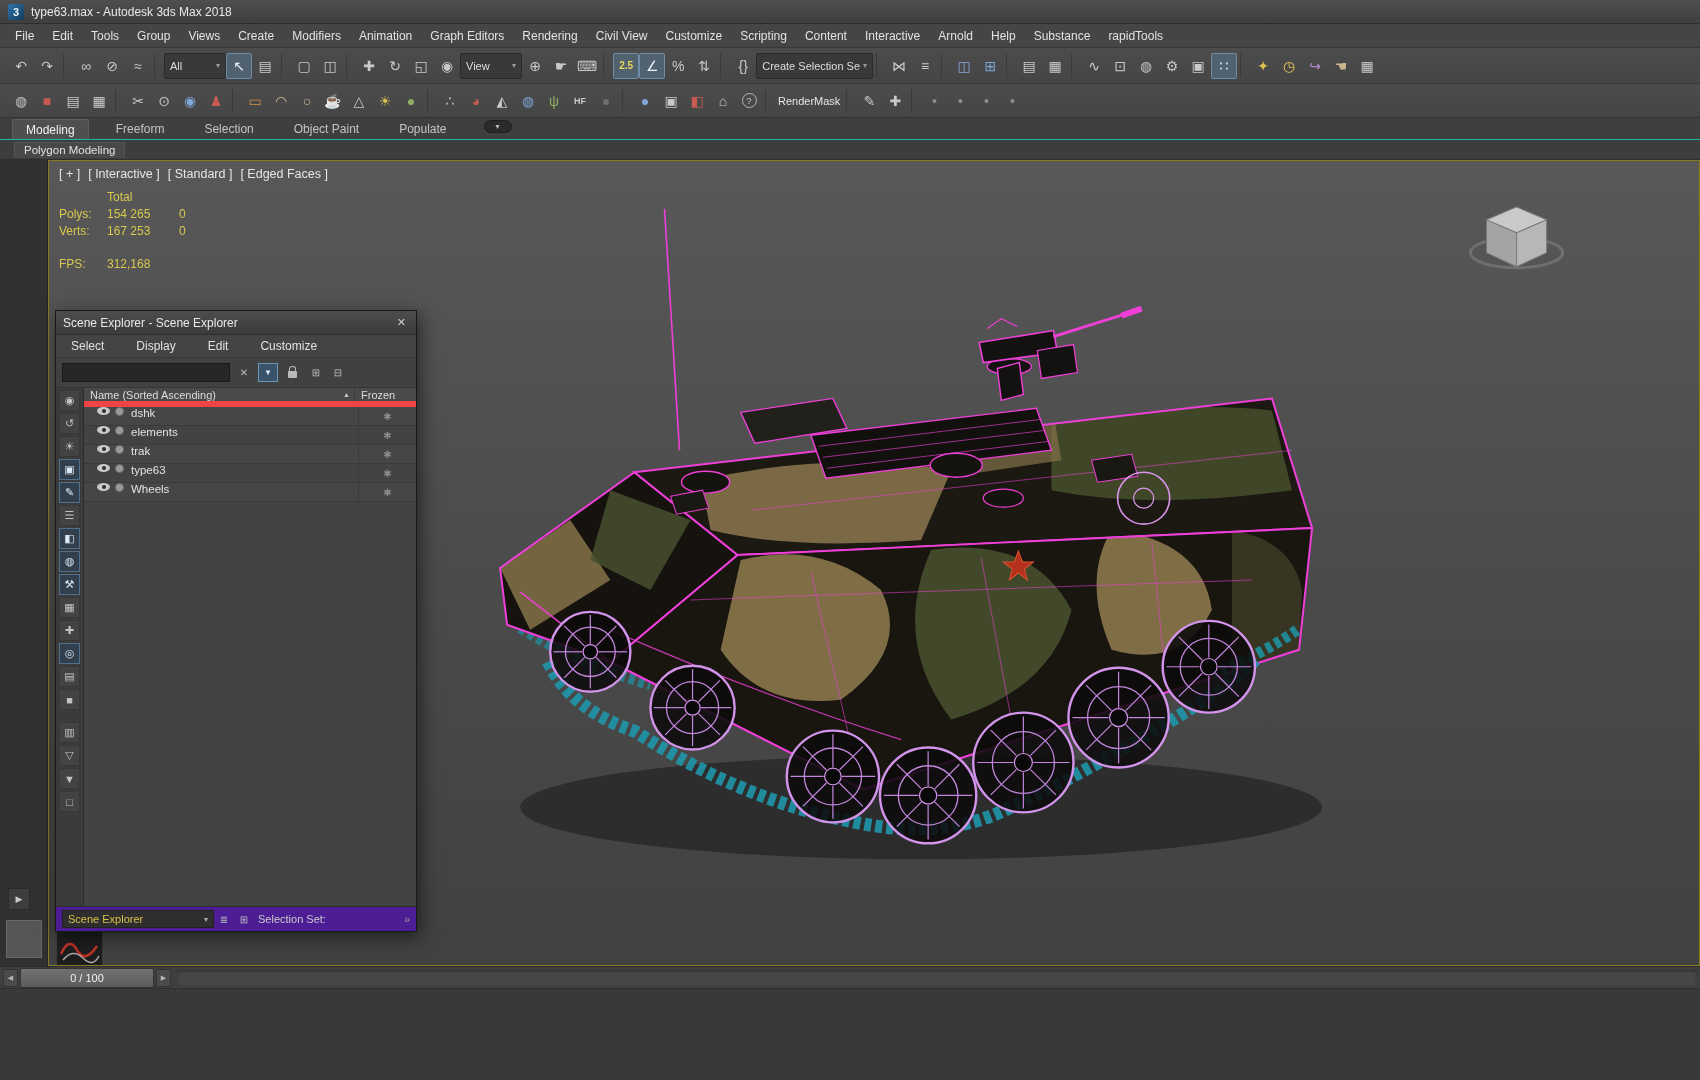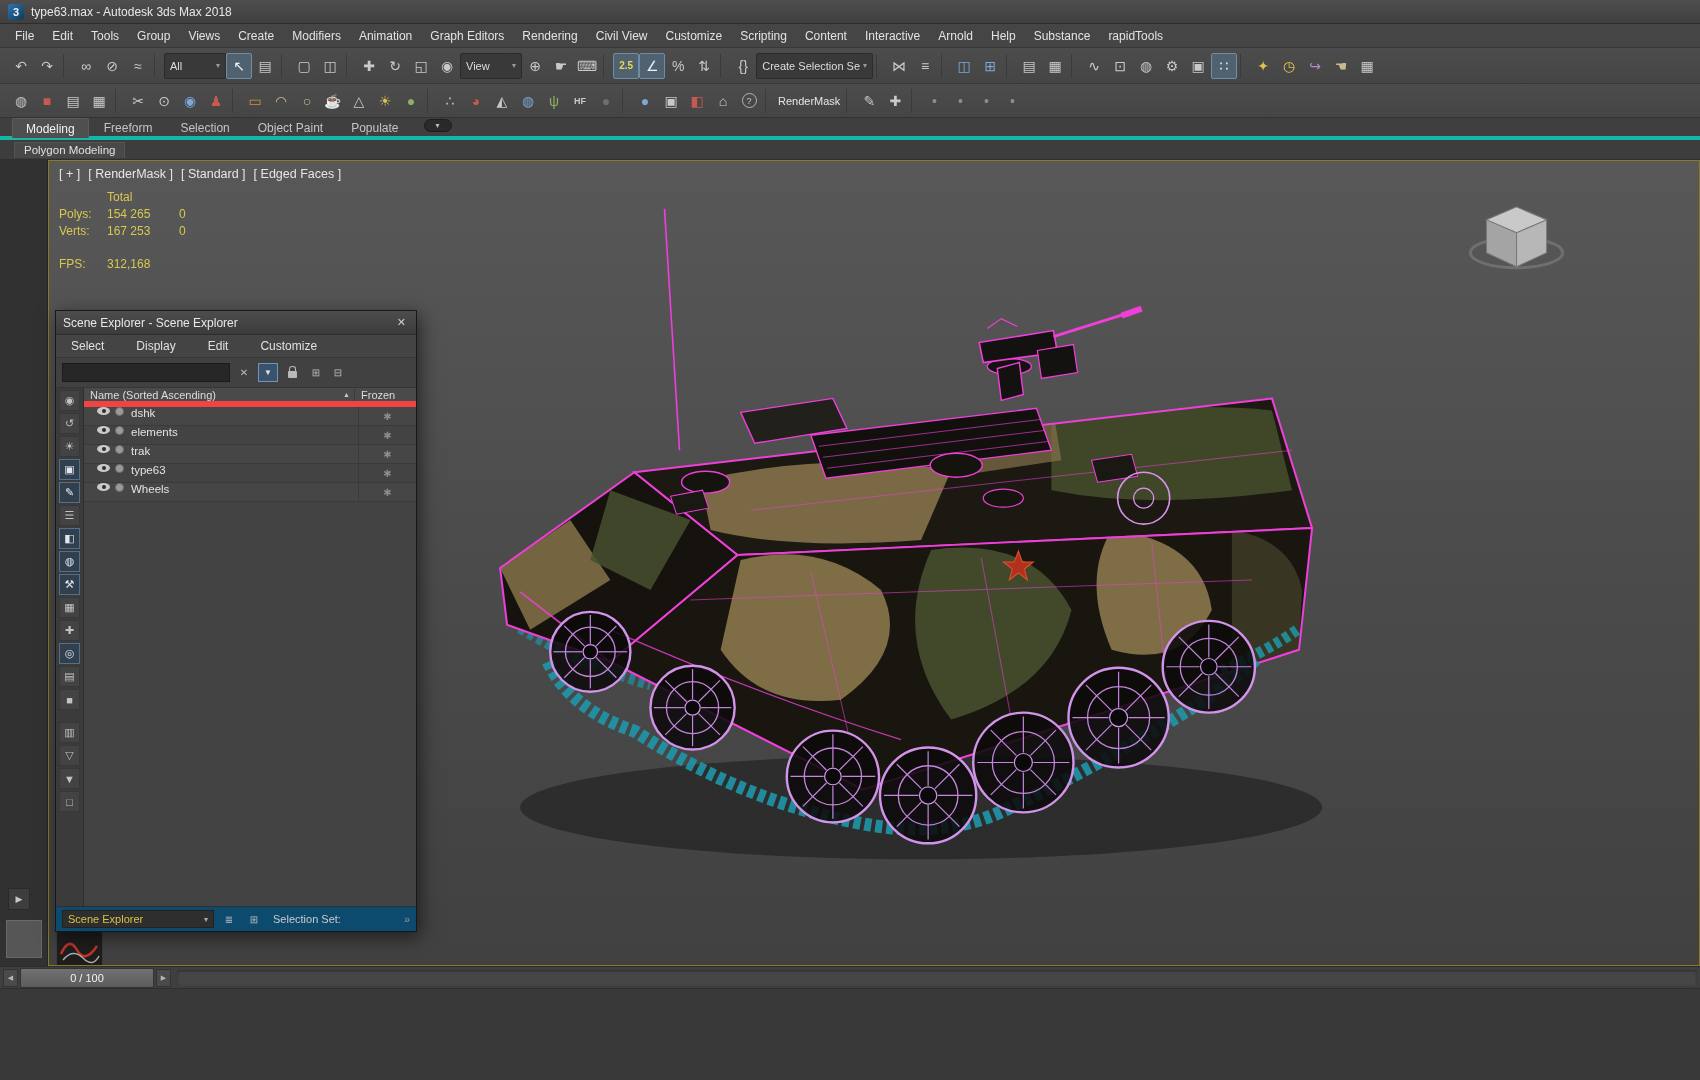--- a/index.html
+++ b/index.html
@@ -28,21 +28,21 @@
   .tbtn.wide{min-width:116px}
   .tbtn.sep{min-width:0;width:7px;height:24px;border:none;border-left:1px solid #3a3a3a;margin:0 3px;border-radius:0;padding:0;pointer-events:none}
   .tbtn.label .dlabel{font-size:11px;color:#e6e6e6}
   .tbtn.snaplbl .dlabel{color:#e6d65a;font-weight:bold;font-size:10px}
   .cred{color:#c65a50}.cblue{color:#7fa8d8}.cgreen{color:#8fae62}.cyellow{color:#ddc152}
   .corange{color:#d29048}.ctan{color:#cbb98d}.cdark{color:#6e6e6e}.cpurple{color:#b48ad0}.dim{color:#8d8d8d}
   .txt .gph{font-size:9px;font-weight:bold}
   .circ .gph{border:1px solid #b5b5b5;border-radius:50%;width:13px;height:13px;font-size:9px;display:flex;align-items:center;justify-content:center}
 
   
-  .ribbon-tabs{height:22px;background:#3f3f3f;display:flex;align-items:flex-start;padding:0 12px;gap:2px;border-bottom:4px solid #14b8a6;box-sizing:border-box}
+  .ribbon-tabs{height:22px;background:#3f3f3f;display:flex;align-items:center;padding:0 12px;gap:14px;border-bottom:1px solid #14b8a6;box-sizing:border-box}
   .rtab{padding:3px 13px 2px;font-size:12px;color:#c4c4c4}
   .rtab.active{background:#4f4f4f;color:#f2f2f2;border:1px solid #5c5c5c;border-bottom:none;border-radius:2px 2px 0 0}
   .rtab.cfg{background:#2a2a2a;border:1px solid #1d1d1d;border-radius:7px;font-size:8px;color:#bbb;padding:1px 11px;margin:0 0 4px 10px;align-self:center}
   .ribbon-panelbar{height:20px;background:#3d3d3d;border-bottom:1px solid #2f2f2f;display:flex;align-items:center;padding:0 14px;box-sizing:border-box}
   .panel-tab{font-size:11.5px;color:#e0e0e0;background:#484848;border:1px solid #555;border-bottom:none;padding:1px 9px 2px}
 
   
   .workspace{display:flex;height:806px}
   .leftdock{width:48px;background:#313131;border-right:1px solid #252525;position:relative;box-sizing:border-box}
   .dock-expand{position:absolute;left:8px;top:728px;width:22px;height:22px;background:#3d3d3d;border:1px solid #2a2a2a;color:#c8c8c8;font-size:9px;display:flex;align-items:center;justify-content:center;padding:0}
@@ -87,21 +87,21 @@
   .se-sort{font-size:7px;color:#c8c8c8;margin-right:4px}
   .se-hfrozen{width:58px;border-left:1px solid #3a3a3a;padding-left:6px;box-sizing:border-box}
   .se-row{height:19px;display:flex;align-items:flex-start;border-bottom:1px solid #3a3a3a;background:#434343;padding-left:4px;box-sizing:border-box}
   .se-rows .se-row:nth-child(odd){background:#464646}
   .eye-icon{position:relative;width:13px;height:8px;background:#c9c9c9;border-radius:50%;margin:0 5px 0 9px;flex:none}
   .eye-icon::after{content:"";position:absolute;left:4.5px;top:2px;width:4px;height:4px;border-radius:50%;background:#2e2e2e}
   .obj-dot{width:9px;height:9px;border-radius:50%;background:#9a9a9a;border:1px solid #6e6e6e;margin-right:7px;box-sizing:border-box;flex:none}
   .obj-name{flex:1;font-size:11.5px;color:#e2e2e2}
   .frozen-cell{width:58px;border-left:1px solid #3a3a3a;color:#8c8c8c;font-size:10px;display:flex;align-items:center;justify-content:center;height:100%;box-sizing:border-box}
   .se-empty{flex:1;background:#434343}
-  .se-footer{height:25px;background:#0c4a6e;border-top:1px solid #2f2f2f;display:flex;align-items:center;padding:0 6px;gap:5px;box-sizing:border-box;flex:none}
+  .se-footer{height:25px;background:#4c1d95;border-top:1px solid #2f2f2f;display:flex;align-items:center;padding:0 6px;box-sizing:border-box;flex:none}
   .se-dd{width:152px;height:18px;background:#2e2e2e;border:1px solid #222;display:flex;align-items:center;justify-content:space-between;padding:0 5px;box-sizing:border-box}
   .se-dd-val{font-size:11px;color:#d8c24a}
   .se-dd-arrow{font-size:8px;color:#aaa}
   .se-selset{font-size:11px;color:#cbcbcb;margin-left:4px}
   .se-more{margin-left:auto;color:#999;font-size:11px}
 </style>
 </head>
 <body>
 
 <div class="app">
@@ -822,21 +822,21 @@
           <ellipse cx="1464" cy="92" rx="46" ry="15" fill="none" stroke="#8f8f8f" stroke-width="3" opacity="0.5"></ellipse>
           <polygon points="1464,46 1494,59 1464,72 1434,59" fill="#d6d6d6" stroke="#7d7d7d" stroke-width="1"></polygon>
           <polygon points="1434,59 1464,72 1464,106 1434,92" fill="#adadad" stroke="#7d7d7d" stroke-width="1"></polygon>
           <polygon points="1494,59 1464,72 1464,106 1494,92" fill="#c2c2c2" stroke="#7d7d7d" stroke-width="1"></polygon>
         </g>
       </svg>
 
       <div class="vp-label">
 
       <span class="vpseg">[ + ]</span>
-          <span class="vpseg">[ RenderMask ]</span>
+          <span class="vpseg">[ Interactive ]</span>
           <span class="vpseg">[ Standard ]</span>
           <span class="vpseg">[ Edged Faces ]</span>
         </div>
 
       <div class="stats">
         <div class="srow">
             <span class="sl"></span>
             <span class="sv">Total</span>
           </div>
         <div class="srow">

